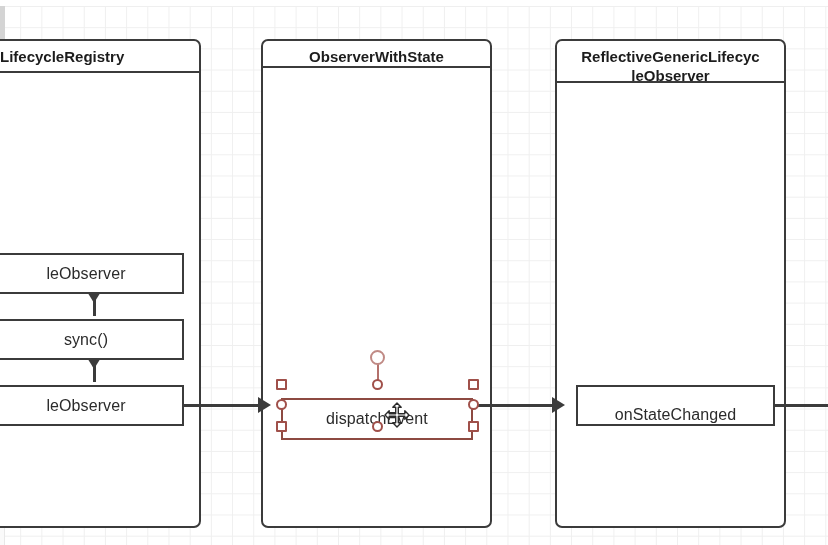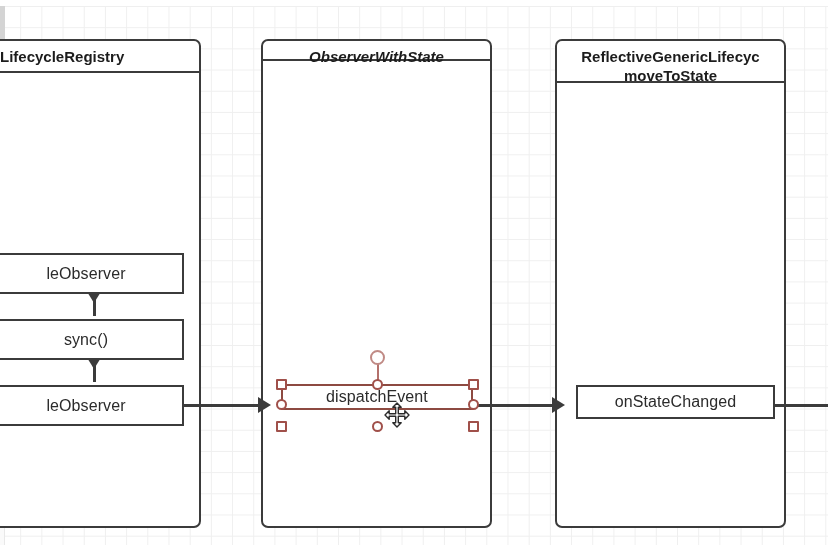--- a/index.html
+++ b/index.html
@@ -136,26 +136,26 @@
 <div id="canvas">
 
   <div class="scroll-gutter"></div>
   <div class="scroll-gutter-track"></div>
 
   <div class="lifeline" style="left:-12px; top:33px; width:213px; height:489px;">
     <div class="lifeline-header hdr-left" style="height:32px;">LifecycleRegistry</div>
   </div>
 
   <div class="lifeline" style="left:261px; top:33px; width:231px; height:489px;">
-    <div class="lifeline-header hdr-center" style="height:20px;font-style:italic;">ObserverWithState</div>
+    <div class="lifeline-header hdr-center" style="height:27px;">ObserverWithState</div>
   </div>
 
   <div class="lifeline" style="left:555px; top:33px; width:231px; height:489px;">
     <div class="lifeline-header hdr-center" style="height:42px;">ReflectiveGenericLifecyc
-moveToState</div>
+leObserver</div>
   </div>
 
   <div class="conn-line conn-v" style="left:93px; top:288px; height:22px;"></div>
   <div class="arrow-down" style="left:86px; top:284px;"></div>
 
   <div class="conn-line conn-v" style="left:93px; top:354px; height:22px;"></div>
   <div class="arrow-down" style="left:86px; top:350px;"></div>
 
   <div class="conn-line conn-h" style="left:184px; top:398px; width:82px;"></div>
   <div class="arrow-right" style="left:258px; top:391px;"></div>
@@ -170,25 +170,25 @@
   </div>
 
   <div class="method-box" style="left:-12px; top:313px; width:196px; height:41px;">
     <span>sync()</span>
   </div>
 
   <div class="method-box" style="left:-12px; top:379px; width:196px; height:41px;">
     <span>leObserver</span>
   </div>
 
-  <div class="method-box" style="left:281px; top:378px; width:192px; height:26px; border:2px solid #8d4a41;">
+  <div class="method-box" style="left:281px; top:392px; width:192px; height:42px; border:2px solid #8d4a41;">
     <span>dispatchEvent</span>
   </div>
 
-  <div class="method-box" style="left:576px; top:379px; width:199px; height:34px;">
+  <div class="method-box" style="left:576px; top:379px; width:199px; height:41px;align-items:flex-end;">
     <span>onStateChanged</span>
   </div>
 
   <div class="rotate-stem" style="left:377px; top:356px; height:22px;"></div>
   <div class="rotate-knob" style="left:370px; top:344px;"></div>
 
   <div class="sel-handle square" style="left:276px; top:373px;"></div>
   <div class="sel-handle square" style="left:468px; top:373px;"></div>
   <div class="sel-handle square" style="left:276px; top:415px;"></div>
   <div class="sel-handle square" style="left:468px; top:415px;"></div>

